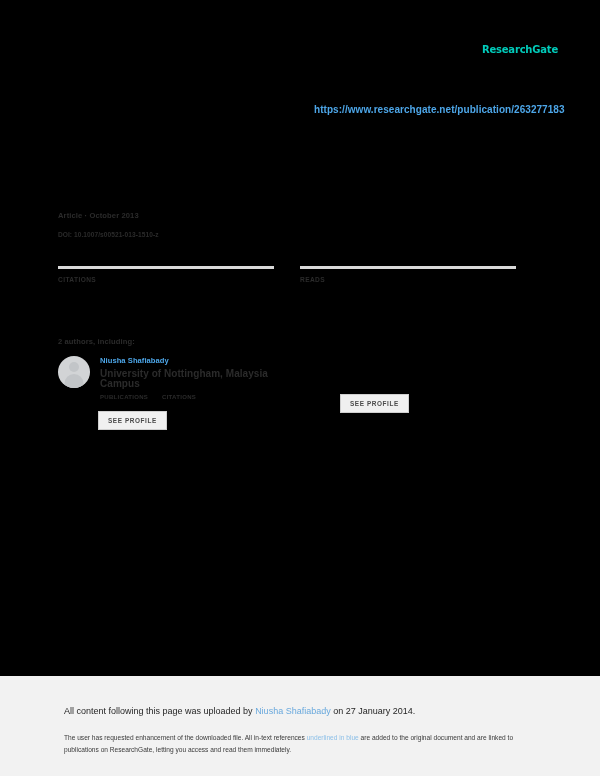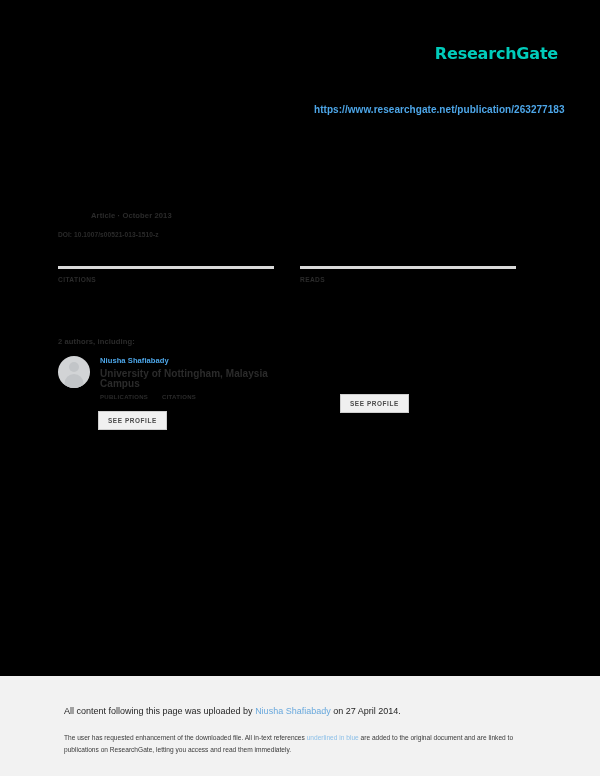--- a/index.html
+++ b/index.html
@@ -30,21 +30,21 @@
     height: 676px;
     background: #000000;
   }
 
   .rg-logo {
     position: absolute;
     right: 42px;
     top: 44px;
     font-family: "DejaVu Sans", sans-serif;
     font-weight: bold;
-    font-size: 16px;
+    font-size: 10px;
     letter-spacing: -0.2px;
     color: #00ccbb;
     white-space: nowrap;
   }
 
   .article-url {
     position: absolute;
     left: 314px;
     top: 104px;
     font-family: "Liberation Sans", sans-serif;
@@ -69,21 +69,20 @@
 
   .article-meta {
     position: absolute;
     left: 58px;
     top: 211px;
     font-size: 7.6px;
     font-weight: bold;
     letter-spacing: 0.1px;
     color: #2b2b2b;
     white-space: nowrap;
-    margin-left: 33px;
   }
 
   .article-doi {
     position: absolute;
     left: 58px;
     top: 231px;
     font-size: 6.6px;
     font-weight: bold;
     letter-spacing: 0.05px;
     color: #2b2b2b;
@@ -293,20 +292,20 @@
 
     <div class="see-profile sp-1">SEE PROFILE</div>
 
 
     <div class="see-profile sp-2">SEE PROFILE</div>
 
   </div>
 
   <div class="footer">
     <div class="footer-main">
-      <span>All content following this page was uploaded by </span><span class="lnk">Niusha Shafiabady</span><span> on 27 April 2014.</span>
+      <span>All content following this page was uploaded by </span><span class="lnk">Niusha Shafiabady</span><span> on 27 January 2014.</span>
     </div>
     <div class="footer-note">
       <span>The user has requested enhancement of the downloaded file. All in-text references </span><span class="lnk">underlined in blue</span><span> are added to the original document and are linked to publications on ResearchGate, letting you access and read them immediately.</span>
     </div>
   </div>
 
 </div>
 
 </body></html>

